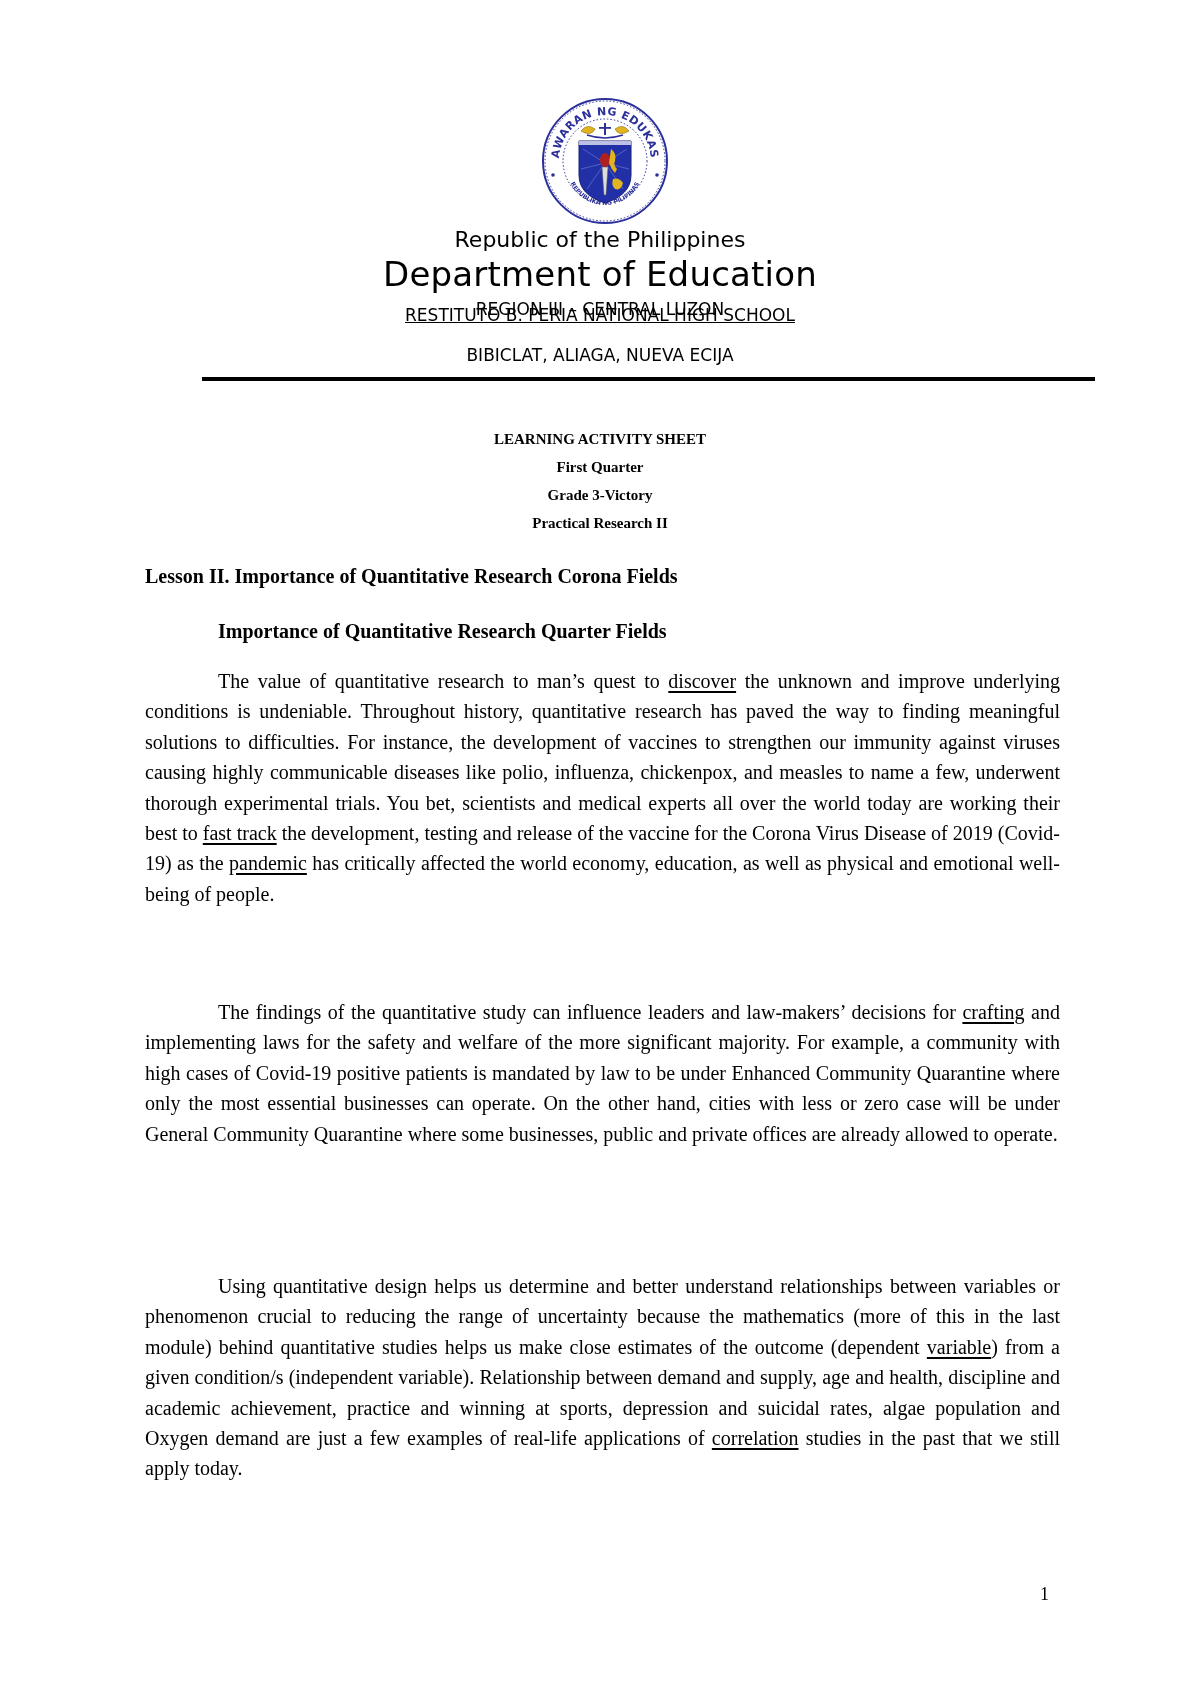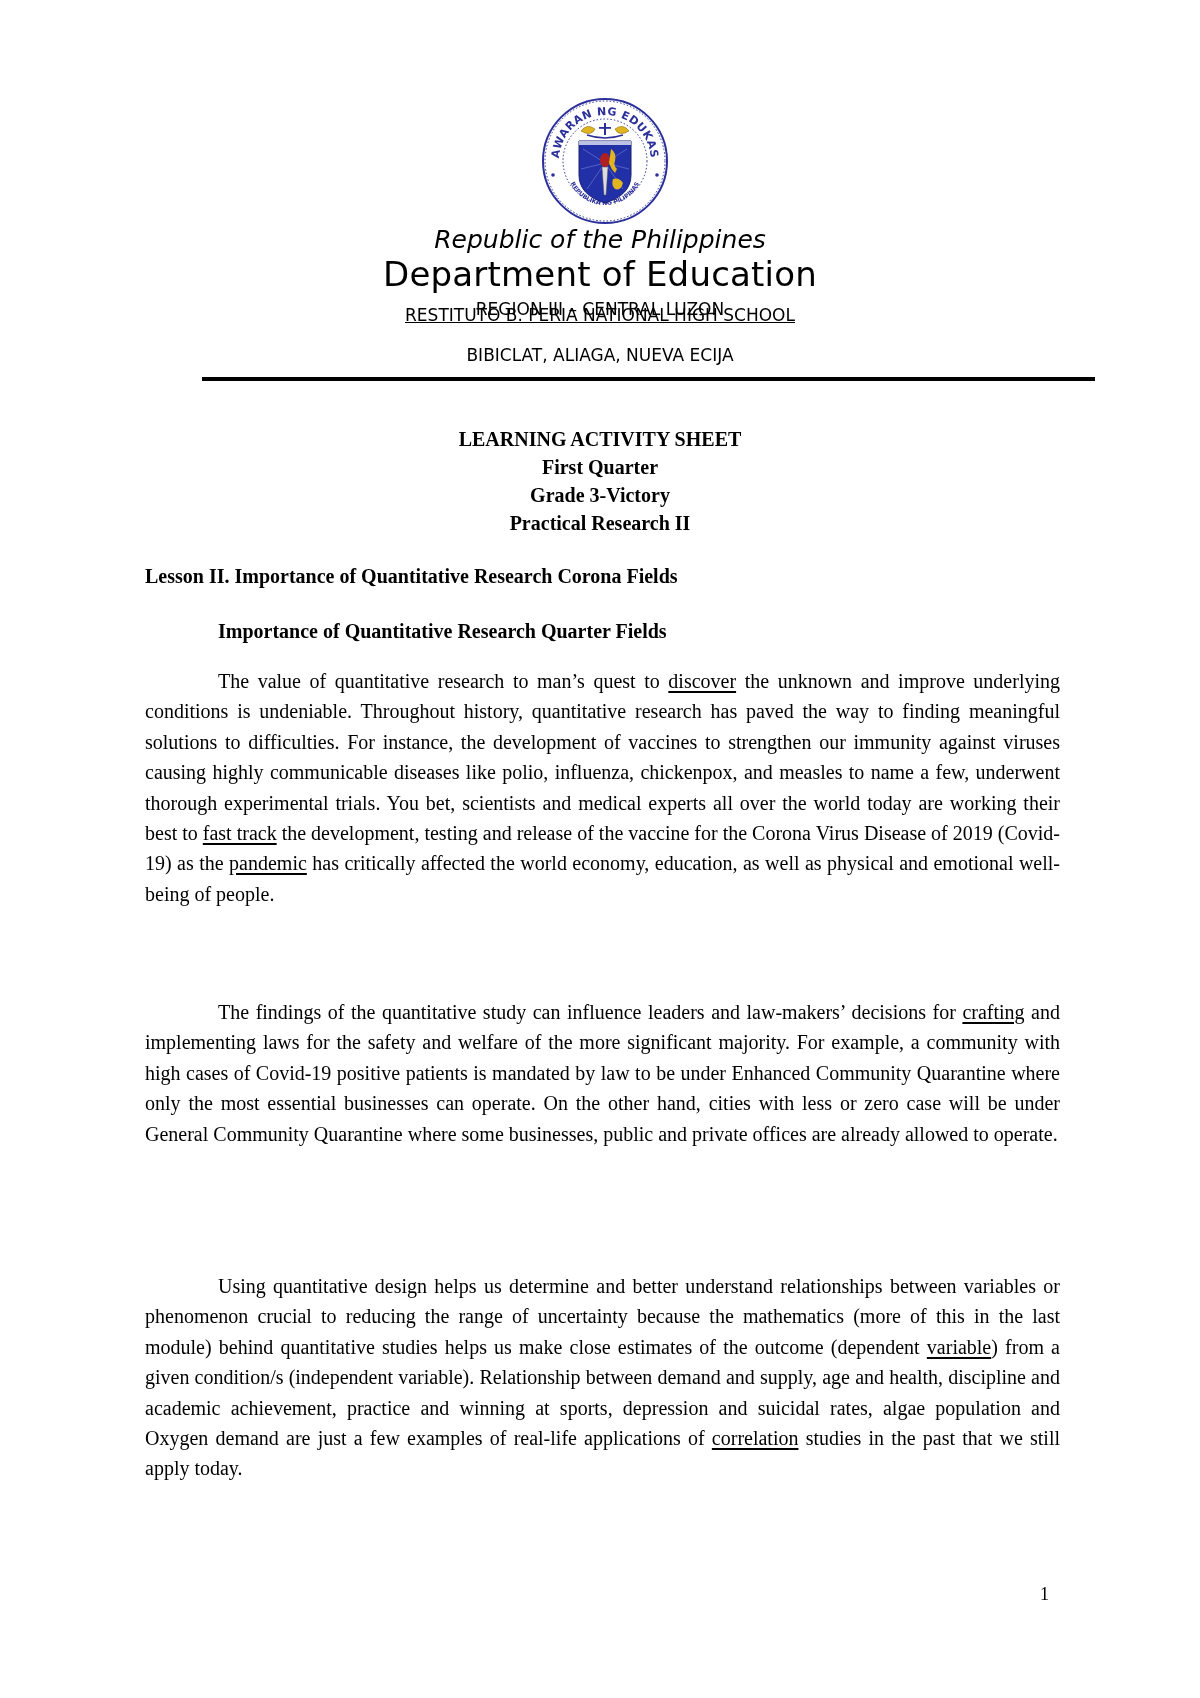--- a/index.html
+++ b/index.html
@@ -3,31 +3,31 @@
   <meta charset="utf-8">
   <style>
     html, body { margin: 0; padding: 0; background: #ffffff; }
     body { width: 1200px; height: 1698px; position: relative; overflow: hidden; color: #000; }
     .page { position: absolute; left: 0; top: 0; width: 1200px; height: 1698px; background: #fff; }
 
     .seal { position: absolute; left: 541px; top: 97px; width: 128px; height: 128px; }
 
     .hdr { position: absolute; left: 0; width: 1200px; text-align: center;
            font-family: "DejaVu Sans", sans-serif; white-space: nowrap; }
-    .hdr-republic { top: 226px; font-size: 25px; line-height: 28px; font-style: italic; }
+    .hdr-republic { top: 226px; font-size: 22px; line-height: 28px; }
     .hdr-dept { top: 254px; font-size: 34px; font-weight: normal; line-height: 40px; letter-spacing: 0.2px; }
     .hdr-region, .hdr-school, .hdr-address { font-size: 17px; line-height: 22px; }
     .hdr-region { top: 298px; }
     .hdr-school { top: 304px; text-decoration: underline; }
     .hdr-address { top: 344px; }
     .rule { position: absolute; left: 202px; top: 377px; width: 893px; height: 4px; background: #000; }
 
     .serif { font-family: "Liberation Serif", "DejaVu Serif", serif; }
     .title-block { position: absolute; left: 0; width: 1200px; text-align: center;
-                   font-weight: bold; font-size: 20px; line-height: 28px; }
+                   font-weight: bold; font-size: 15px; line-height: 28px; }
     .t1 { top: 425px; }
     .t2 { top: 453px; text-align: center; }
     .t3 { top: 481px; }
     .t4 { top: 509px; }
 
     .lesson { position: absolute; left: 145px; top: 562px; font-weight: bold; font-size: 20px; line-height: 28px; white-space: nowrap; }
     .subhead { position: absolute; left: 218px; top: 617px; font-weight: bold; font-size: 20px; line-height: 28px; white-space: nowrap; }
 
     .para { position: absolute; left: 145px; width: 915px; font-size: 20px; line-height: 30.4px;
             text-align: justify; text-indent: 73px; }

